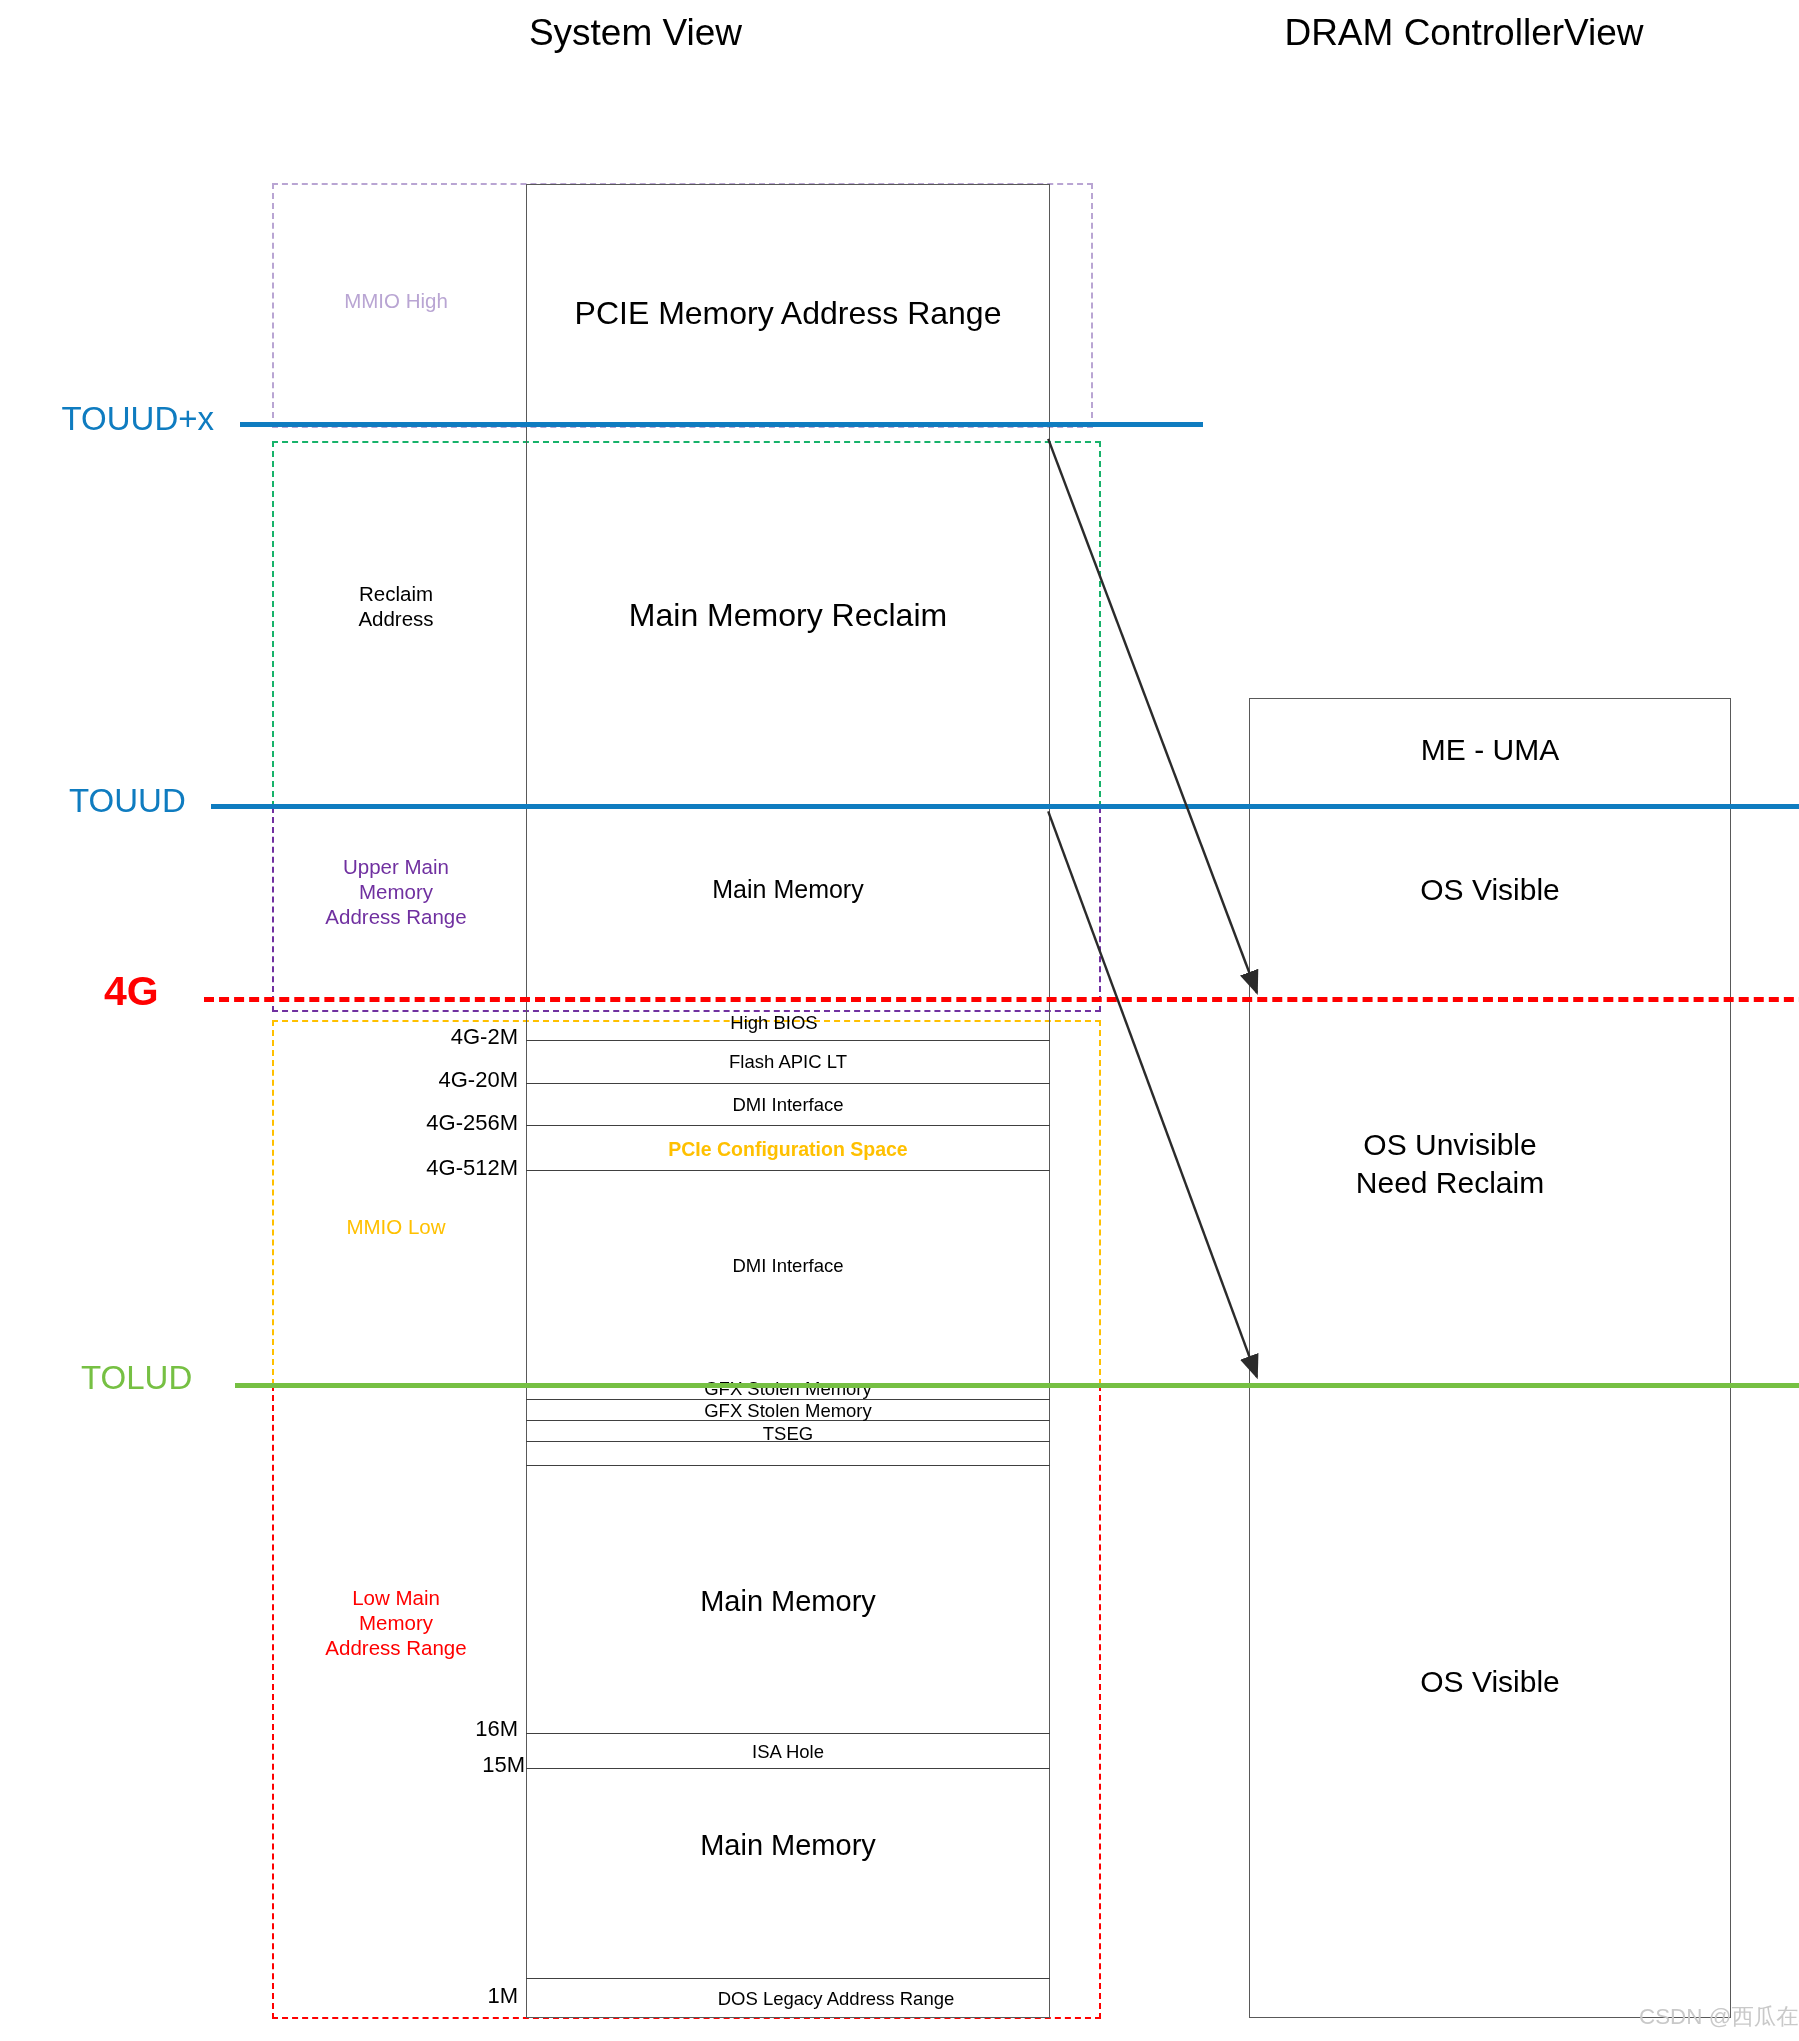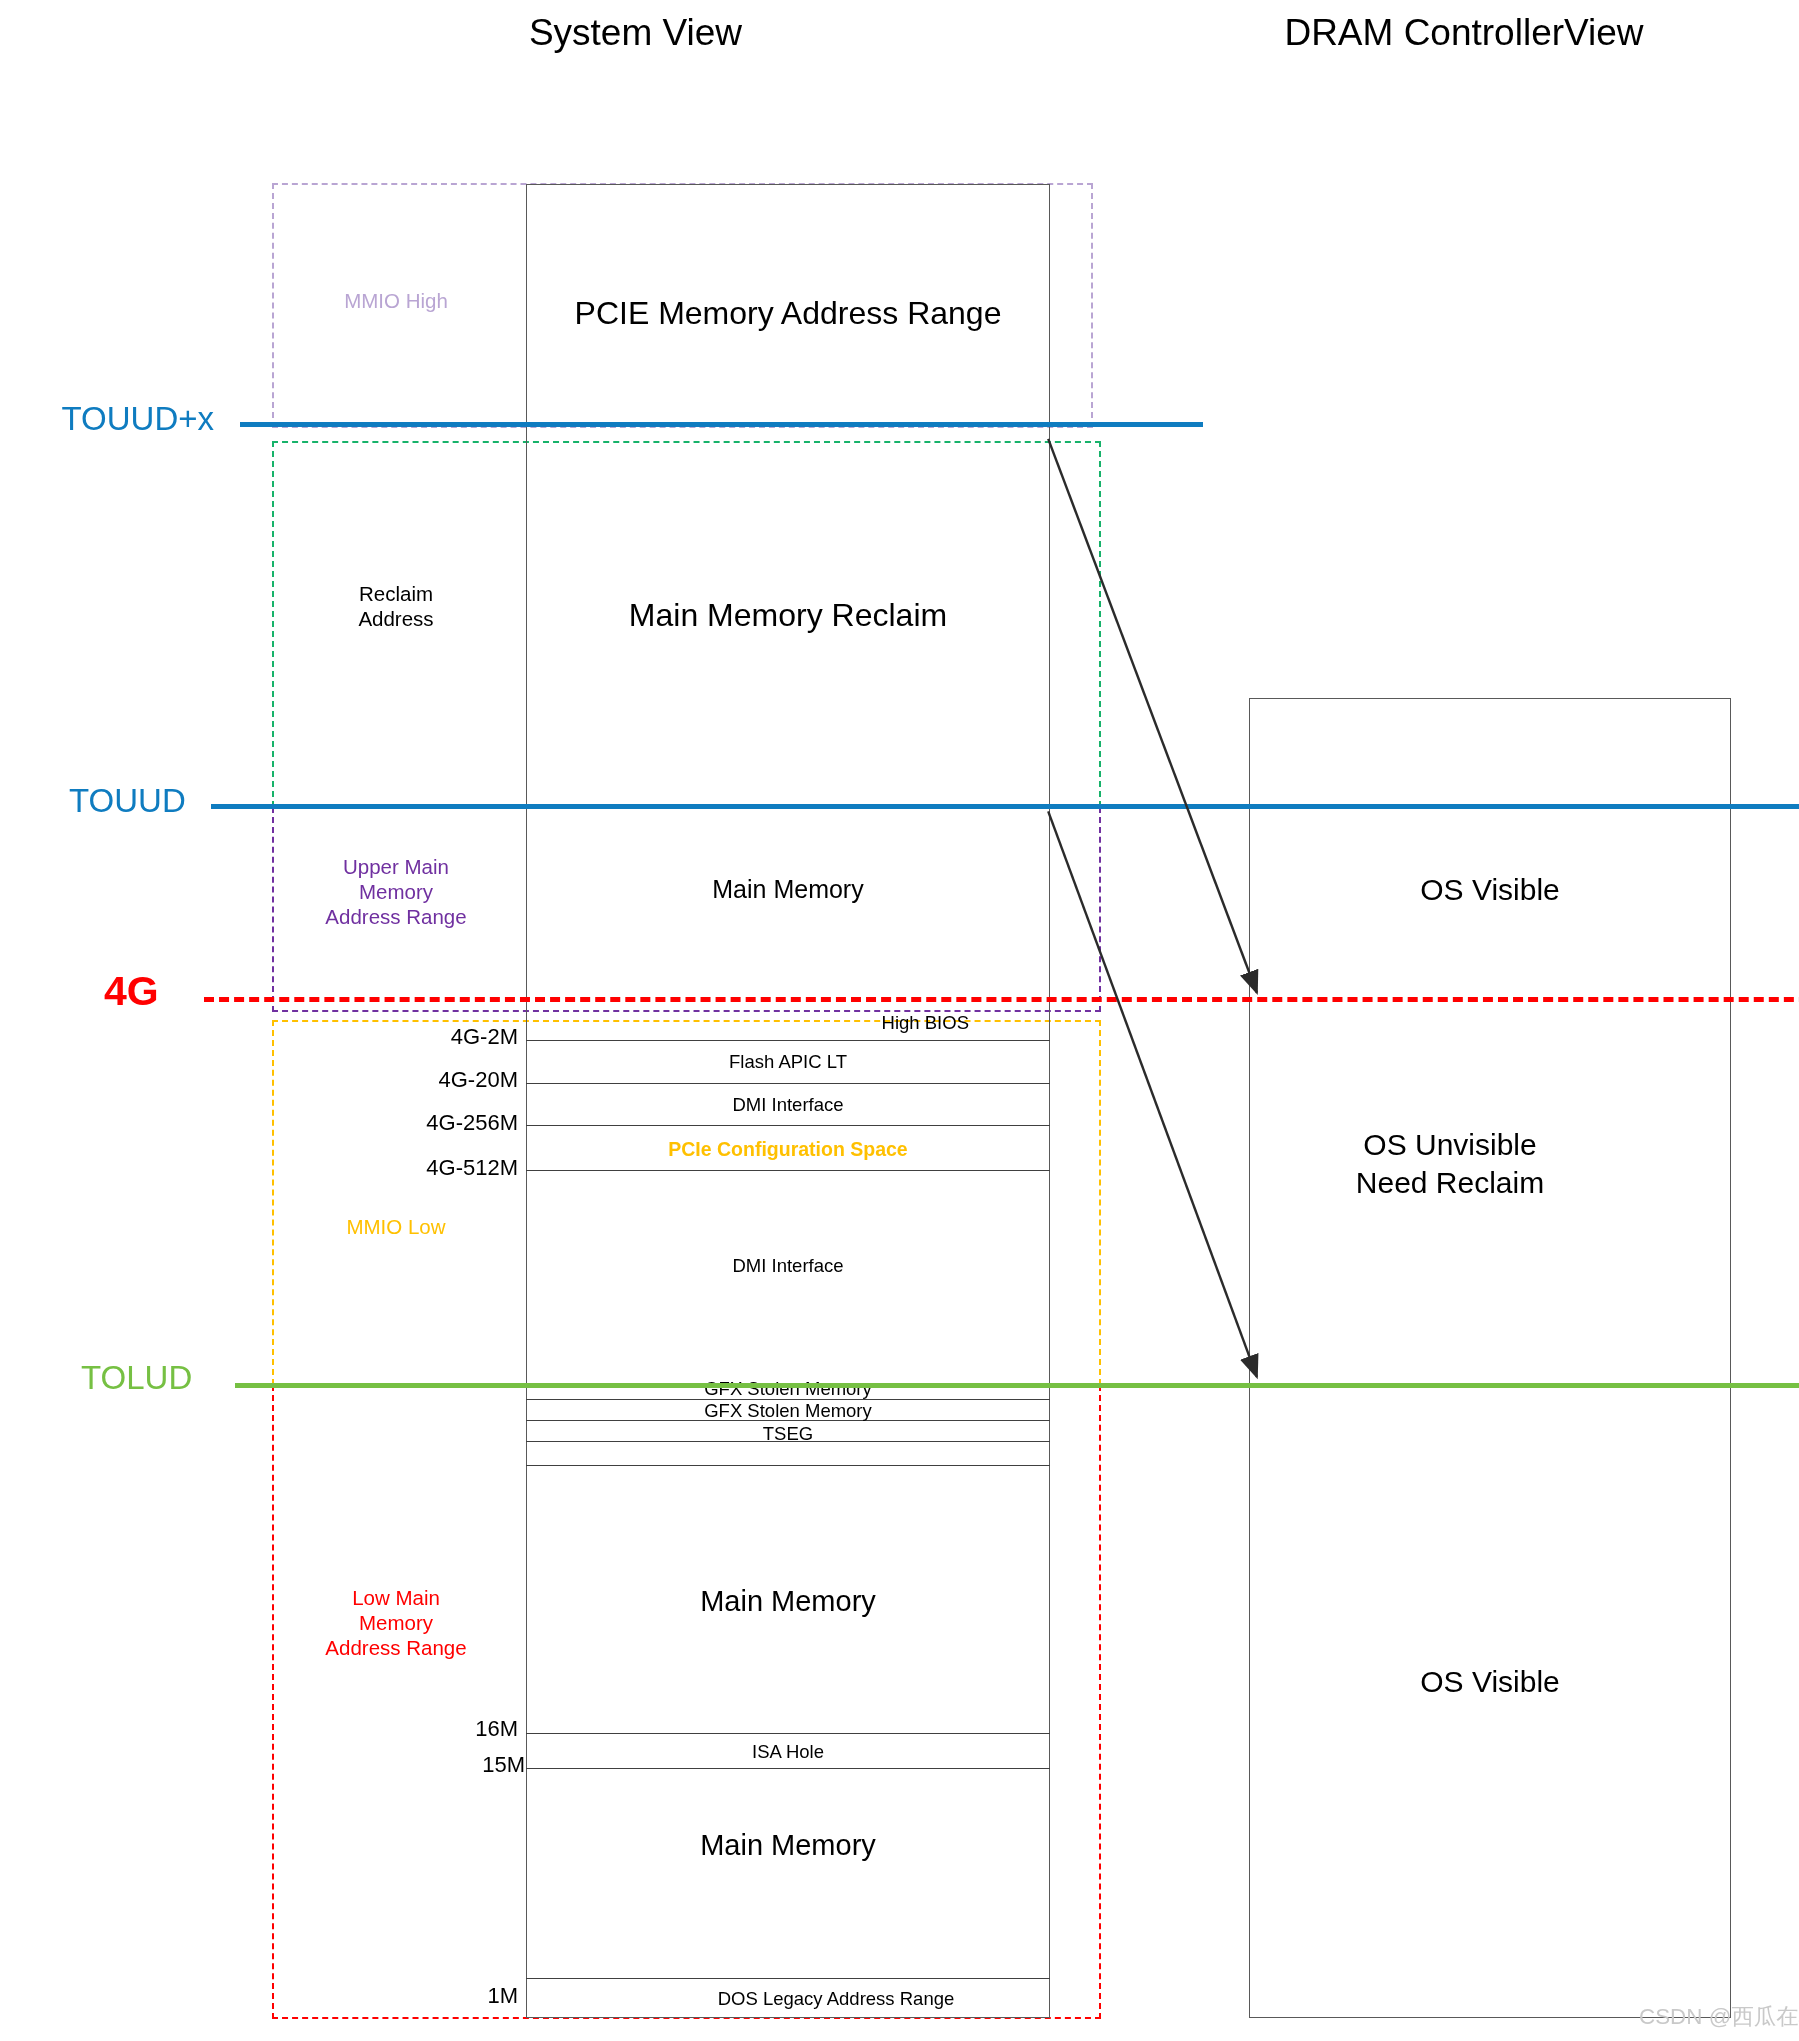--- a/index.html
+++ b/index.html
@@ -102,41 +102,42 @@
   <div class="abs band-line" style="left:486px;top:1420px;width:524px;"></div>
   <div class="abs band-line" style="left:486px;top:1441px;width:524px;"></div>
   <div class="abs band-line" style="left:486px;top:1465px;width:524px;"></div>
   <div class="abs band-line" style="left:486px;top:1733px;width:524px;"></div>
   <div class="abs band-line" style="left:486px;top:1768px;width:524px;"></div>
   <div class="abs band-line" style="left:486px;top:1978px;width:524px;"></div>
 
   <div class="abs band-text t-xl" style="left:486px;top:295px;width:524px;">PCIE Memory Address Range</div>
   <div class="abs band-text t-xl" style="left:486px;top:597px;width:524px;">Main Memory Reclaim</div>
   <div class="abs band-text t-med" style="left:486px;top:875px;width:524px;">Main Memory</div>
-  <div class="abs band-text t-small" style="left:485px;top:1012px;width:444px;text-align:right;">High BIOS</div>
+  <div class="abs band-text t-small" style="left:512px;top:1012px;width:444px;">High BIOS</div>
   <div class="abs band-text t-small" style="left:486px;top:1051px;width:524px;">Flash APIC LT</div>
   <div class="abs band-text t-small" style="left:486px;top:1094px;width:524px;">DMI Interface</div>
   <div class="abs band-text t-orange" style="left:486px;top:1138px;width:524px;">PCIe Configuration Space</div>
   <div class="abs band-text t-small" style="left:486px;top:1255px;width:524px;">DMI Interface</div>
   <div class="abs band-text t-small" style="left:486px;top:1378px;width:524px;">GFX Stolen Memory</div>
   <div class="abs band-text t-small" style="left:486px;top:1400px;width:524px;">GFX Stolen Memory</div>
   <div class="abs band-text t-small" style="left:486px;top:1423px;width:524px;">TSEG</div>
   <div class="abs band-text t-big" style="left:486px;top:1585px;width:524px;">Main Memory</div>
   <div class="abs band-text t-small" style="left:486px;top:1741px;width:524px;">ISA Hole</div>
   <div class="abs band-text t-big" style="left:486px;top:1829px;width:524px;">Main Memory</div>
   <div class="abs band-text t-small" style="left:486px;top:1988px;width:524px;padding-left:48px;">DOS Legacy Address Range</div>
 
   <div class="abs tick" style="left:273px;top:1024px;width:205px;">4G-2M</div>
   <div class="abs tick" style="left:273px;top:1067px;width:205px;">4G-20M</div>
   <div class="abs tick" style="left:273px;top:1110px;width:205px;">4G-256M</div>
   <div class="abs tick" style="left:273px;top:1155px;width:205px;">4G-512M</div>
   <div class="abs tick" style="left:273px;top:1716px;width:205px;">16M</div>
   <div class="abs tick" style="left:280px;top:1752px;width:205px;">15M</div>
   <div class="abs tick" style="left:273px;top:1983px;width:205px;">1M</div>
 
+  <div class="rtext" style="left:1209px;top:731px;width:482px;">ME - UMA</div>
   <div class="rtext" style="left:1209px;top:871px;width:482px;">OS Visible</div>
   <div class="rtext" style="left:1209px;top:1126px;width:402px;">OS Unvisible
 Need Reclaim</div>
   <div class="rtext" style="left:1209px;top:1663px;width:482px;">OS Visible</div>
 
   <div class="mline mline-blue" style="left:200px;top:422px;width:963px;"></div>
 
   <div class="mline mline-blue" style="left:171px;top:804px;width:1595px;"></div>
 
   <div class="mline mline-reddash" style="left:164px;top:997px;width:1635px;"></div>

